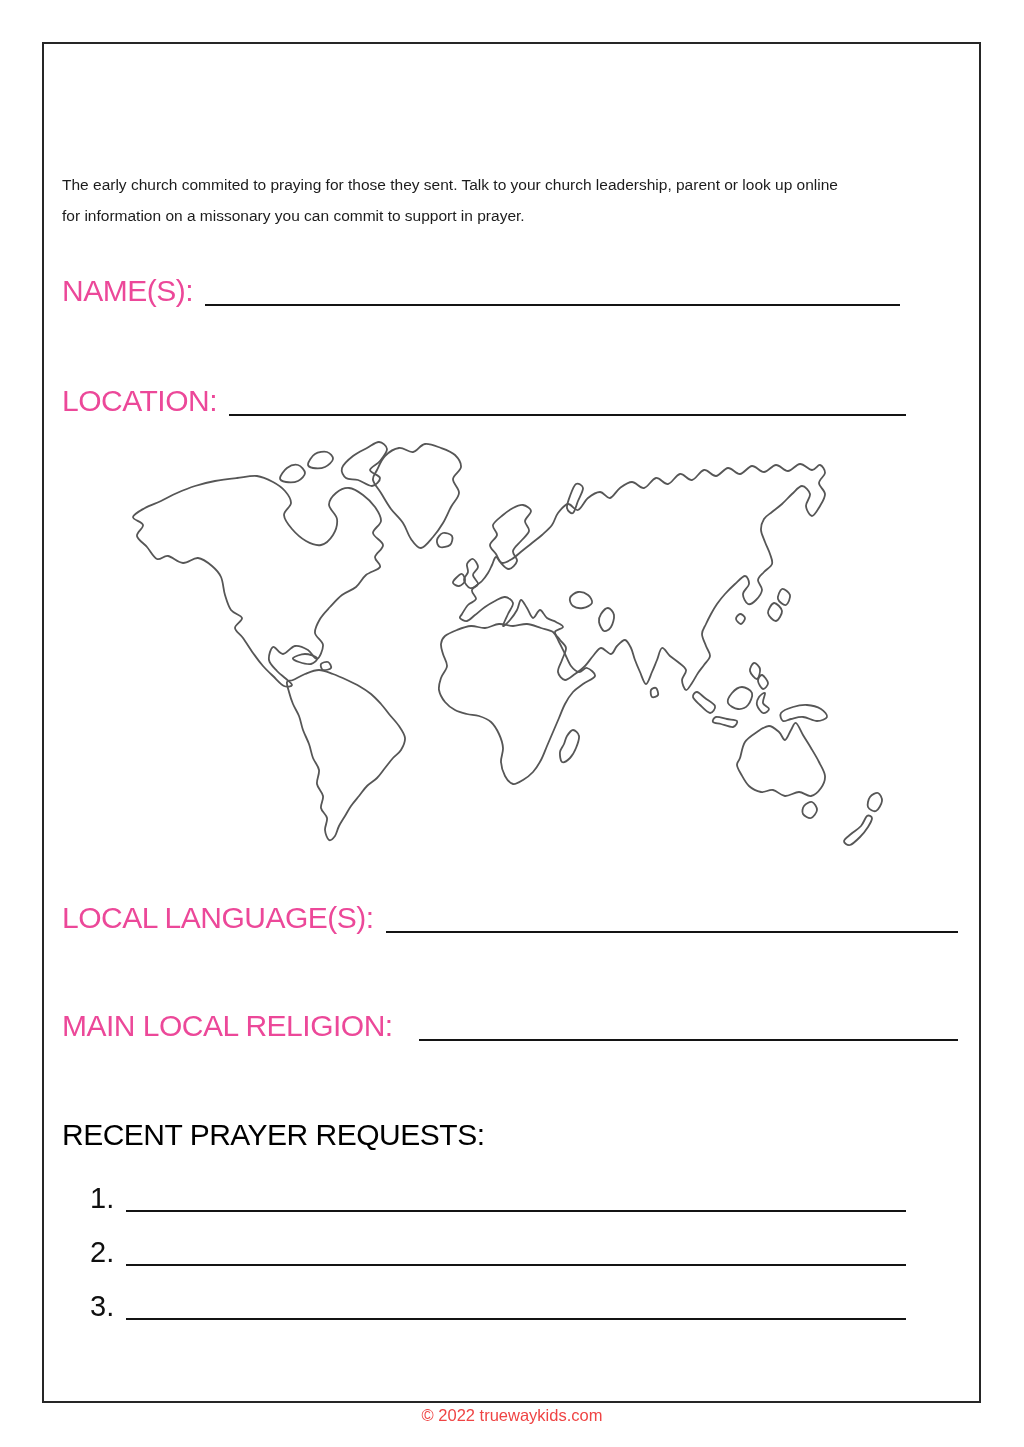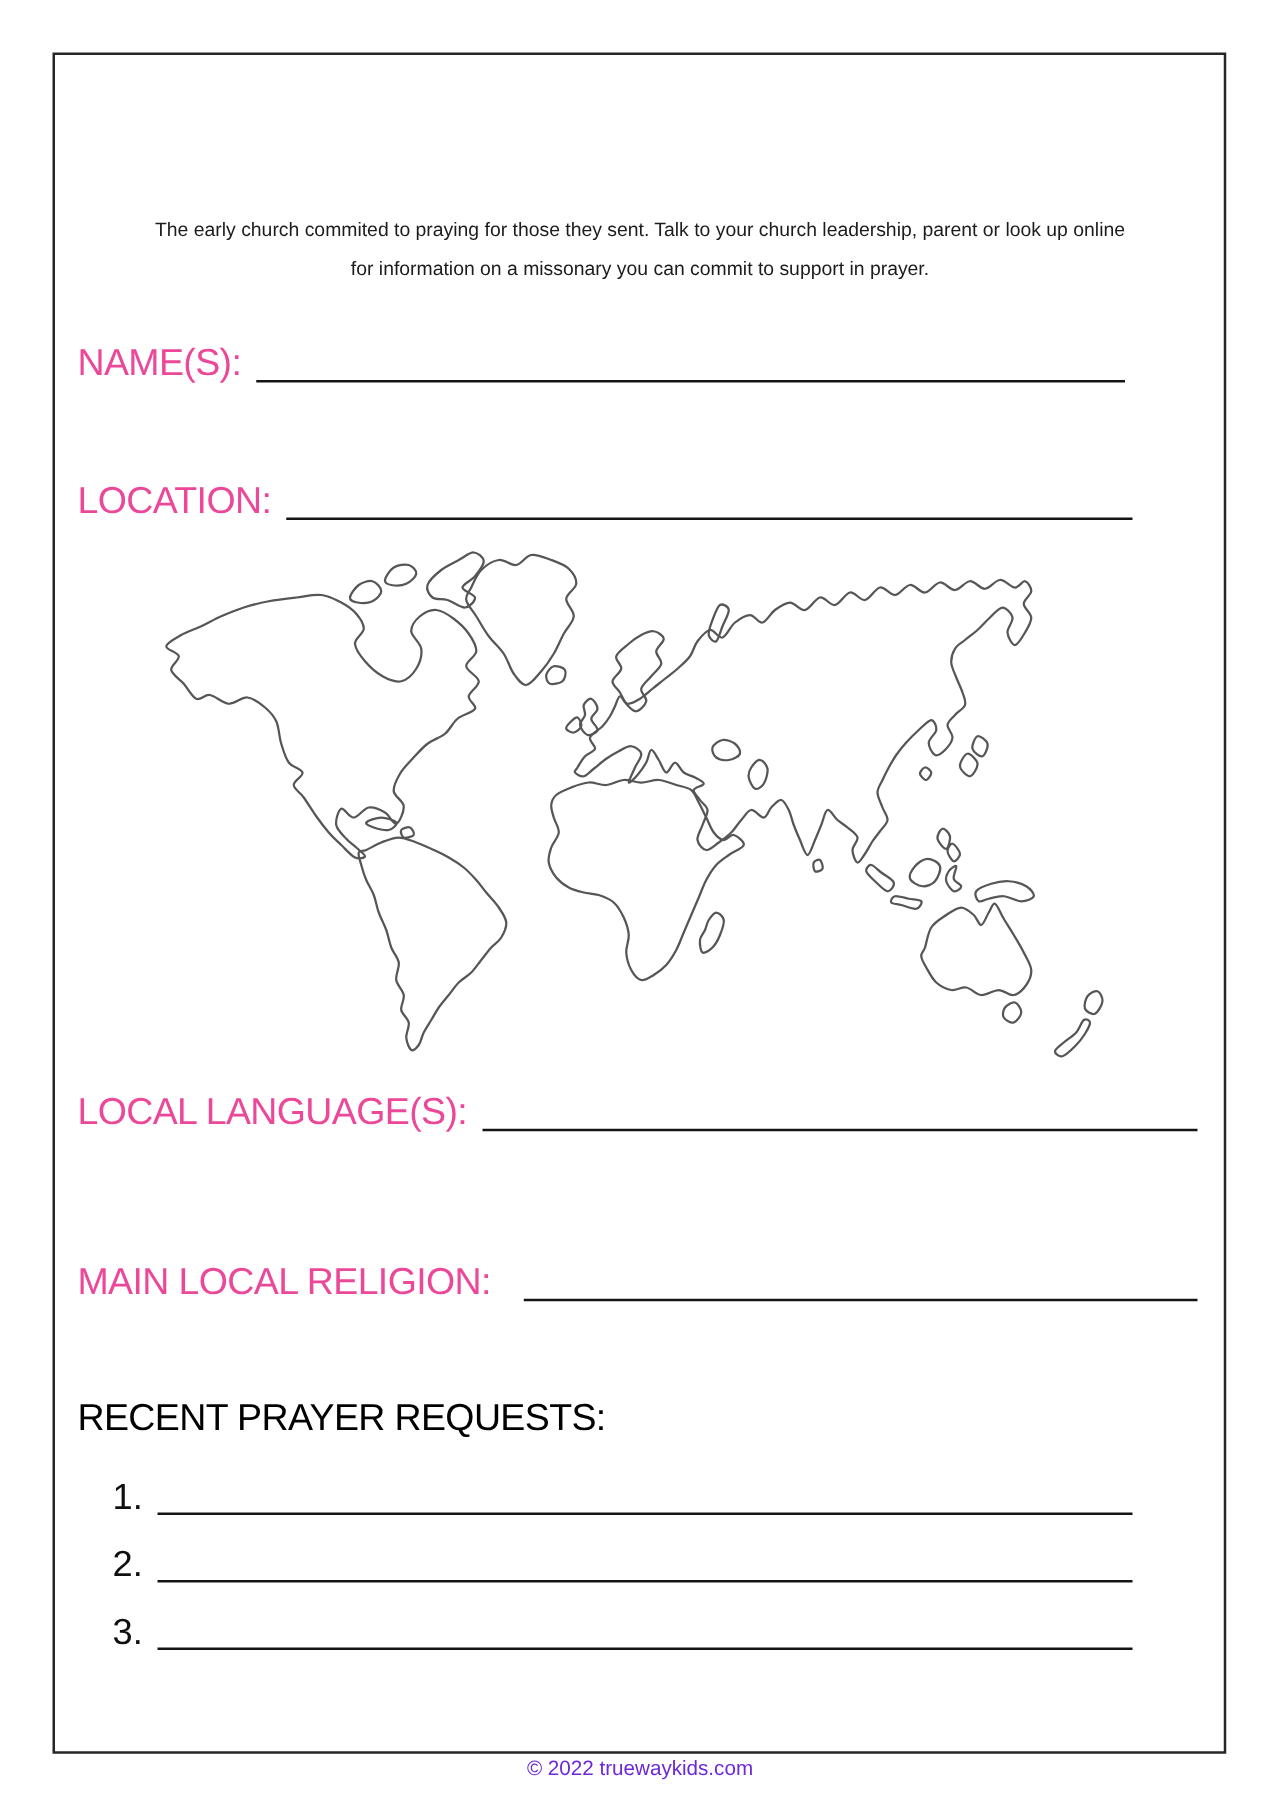--- a/index.html
+++ b/index.html
@@ -14,21 +14,21 @@
   .title-box{
     position:absolute;left:62px;top:62px;width:894px;height:86px;
     border:2.5px solid #262626;display:flex;align-items:center;justify-content:center;
   }
   .page-title{
     font-weight:bold;font-size:74px;line-height:1;white-space:nowrap;color:#0d0d0d;
     letter-spacing:3px;transform:scale(0.62,1.06);transform-origin:center center;
     -webkit-text-stroke:2.4px #0d0d0d;
   }
   .intro{
-    position:absolute;left:62px;top:169px;width:900px;text-align:center;
+    position:absolute;left:62px;top:169px;width:900px;
     font-size:15.5px;line-height:31px;color:#1c1c1c;
   }
   .field{
     position:absolute;display:flex;align-items:flex-end;
   }
   .field-label{
     font-size:30px;line-height:1.15;color:#ec4899;white-space:nowrap;letter-spacing:-0.5px;
   }
   .write-line{
     flex:1;border-bottom:2.3px solid #141414;margin-left:12px;margin-bottom:3px;height:0;
@@ -39,21 +39,21 @@
   .req-num{
     font-size:29px;line-height:1.15;color:#0f0f0f;
   }
   .map-wrap{
     position:absolute;left:115px;top:418px;width:810px;height:460px;
   }
   .map-wrap svg{width:100%;height:100%;display:block;}
   .map-wrap path{fill:none;stroke:#565656;stroke-width:1.8;stroke-linejoin:round;stroke-linecap:round;}
   .footer{
     position:absolute;left:0;top:1406px;width:1024px;text-align:center;
-    font-size:16.5px;color:#6d28d9;
+    font-size:16.5px;color:#ef4444;
   }
 </style>
 </head>
 <body>
 
 <div class="page">
 
   <div class="page-border"></div>
 
 
@@ -105,21 +105,21 @@
           <path d="M452,318 C453.5,315.7 456.0,312.0 458,312 C460.0,312.0 463.5,315.0 464,318 C464.5,321.0 462.5,326.3 461,330 C459.5,333.7 457.3,337.7 455,340 C452.7,342.3 448.7,345.0 447,344 C445.3,343.0 444.7,337.0 445,334 C445.3,331.0 447.8,328.7 449,326 C450.2,323.3 450.5,320.3 452,318 Z"></path>
           <path d="M330,218 C332.7,215.7 337.7,213.7 342,212 C346.3,210.3 351.3,208.3 356,208 C360.7,207.7 365.3,210.3 370,210 C374.7,209.7 379.3,206.3 384,206 C388.7,205.7 393.3,208.0 398,208 C402.7,208.0 407.3,205.7 412,206 C416.7,206.3 421.7,208.7 426,210 C430.3,211.3 435.0,211.7 438,214 C441.0,216.3 442.0,220.3 444,224 C446.0,227.7 448.0,232.0 450,236 C452.0,240.0 453.7,245.0 456,248 C458.3,251.0 461.3,253.7 464,254 C466.7,254.3 469.3,249.3 472,250 C474.7,250.7 480.7,255.3 480,258 C479.3,260.7 471.7,263.3 468,266 C464.3,268.7 461.0,270.7 458,274 C455.0,277.3 452.3,281.7 450,286 C447.7,290.3 446.0,295.3 444,300 C442.0,304.7 440.0,309.3 438,314 C436.0,318.7 434.0,323.3 432,328 C430.0,332.7 428.3,337.7 426,342 C423.7,346.3 421.0,350.7 418,354 C415.0,357.3 411.3,360.0 408,362 C404.7,364.0 401.0,366.7 398,366 C395.0,365.3 392.0,361.7 390,358 C388.0,354.3 386.3,348.7 386,344 C385.7,339.3 388.3,334.7 388,330 C387.7,325.3 386.0,320.3 384,316 C382.0,311.7 379.3,307.0 376,304 C372.7,301.0 368.0,299.3 364,298 C360.0,296.7 356.0,297.0 352,296 C348.0,295.0 343.7,294.0 340,292 C336.3,290.0 332.7,287.3 330,284 C327.3,280.7 324.7,276.0 324,272 C323.3,268.0 324.7,264.0 326,260 C327.3,256.0 331.7,252.0 332,248 C332.3,244.0 329.0,239.7 328,236 C327.0,232.3 325.7,229.0 326,226 C326.3,223.0 327.3,220.3 330,218 Z"></path>
           <path d="M178,262 C181.0,260.7 185.7,257.7 190,256 C194.3,254.3 199.3,252.0 204,252 C208.7,252.0 213.3,254.3 218,256 C222.7,257.7 227.7,260.0 232,262 C236.3,264.0 240.0,265.7 244,268 C248.0,270.3 252.3,273.0 256,276 C259.7,279.0 263.0,282.7 266,286 C269.0,289.3 271.0,292.3 274,296 C277.0,299.7 281.3,304.0 284,308 C286.7,312.0 289.7,316.0 290,320 C290.3,324.0 288.0,328.7 286,332 C284.0,335.3 280.7,337.0 278,340 C275.3,343.0 272.7,346.7 270,350 C267.3,353.3 265.0,357.0 262,360 C259.0,363.0 255.0,365.0 252,368 C249.0,371.0 246.7,374.7 244,378 C241.3,381.3 238.3,384.7 236,388 C233.7,391.3 232.0,394.7 230,398 C228.0,401.3 225.7,404.7 224,408 C222.3,411.3 221.7,415.7 220,418 C218.3,420.3 215.7,423.0 214,422 C212.3,421.0 210.3,415.7 210,412 C209.7,408.3 212.7,403.7 212,400 C211.3,396.3 206.7,393.7 206,390 C205.3,386.3 208.7,382.0 208,378 C207.3,374.0 202.7,370.3 202,366 C201.3,361.7 204.7,356.3 204,352 C203.3,347.7 199.7,344.3 198,340 C196.3,335.7 195.7,330.7 194,326 C192.3,321.3 189.7,316.7 188,312 C186.3,307.3 185.7,302.3 184,298 C182.3,293.7 179.7,290.0 178,286 C176.3,282.0 175.0,277.7 174,274 C173.0,270.3 171.3,266.0 172,264 C172.7,262.0 175.0,263.3 178,262 Z"></path>
           <path d="M178,240 C179.0,238.7 186.0,236.0 190,236 C194.0,236.0 201.0,238.3 202,240 C203.0,241.7 199.0,245.3 196,246 C193.0,246.7 187.0,245.0 184,244 C181.0,243.0 177.0,241.3 178,240 Z"></path>
           <path d="M206,246 C206.8,244.7 211.3,243.3 213,244 C214.7,244.7 216.8,248.7 216,250 C215.2,251.3 209.7,252.7 208,252 C206.3,251.3 205.2,247.3 206,246 Z"></path>
           <path d="M536,272 C536.7,270.5 539.8,269.2 541,270 C542.2,270.8 543.7,275.5 543,277 C542.3,278.5 538.2,279.8 537,279 C535.8,278.2 535.3,273.5 536,272 Z"></path>
         </g>
     </svg>
   </div>
 
-  <div class="field" style="left:62px;top:873px;width:896px;">
+  <div class="field" style="left:62px;top:901px;width:896px;">
     <span class="field-label">LOCAL LANGUAGE(S):</span>
     <span class="write-line"></span>
   </div>
 
   <div class="field" style="left:62px;top:1009px;width:896px;gap:14px;">
     <span class="field-label">MAIN LOCAL RELIGION:</span>
     <span class="write-line"></span>
   </div>
 
   <div class="section-label" style="left:62px;top:1118px;">RECENT PRAYER REQUESTS:</div>

